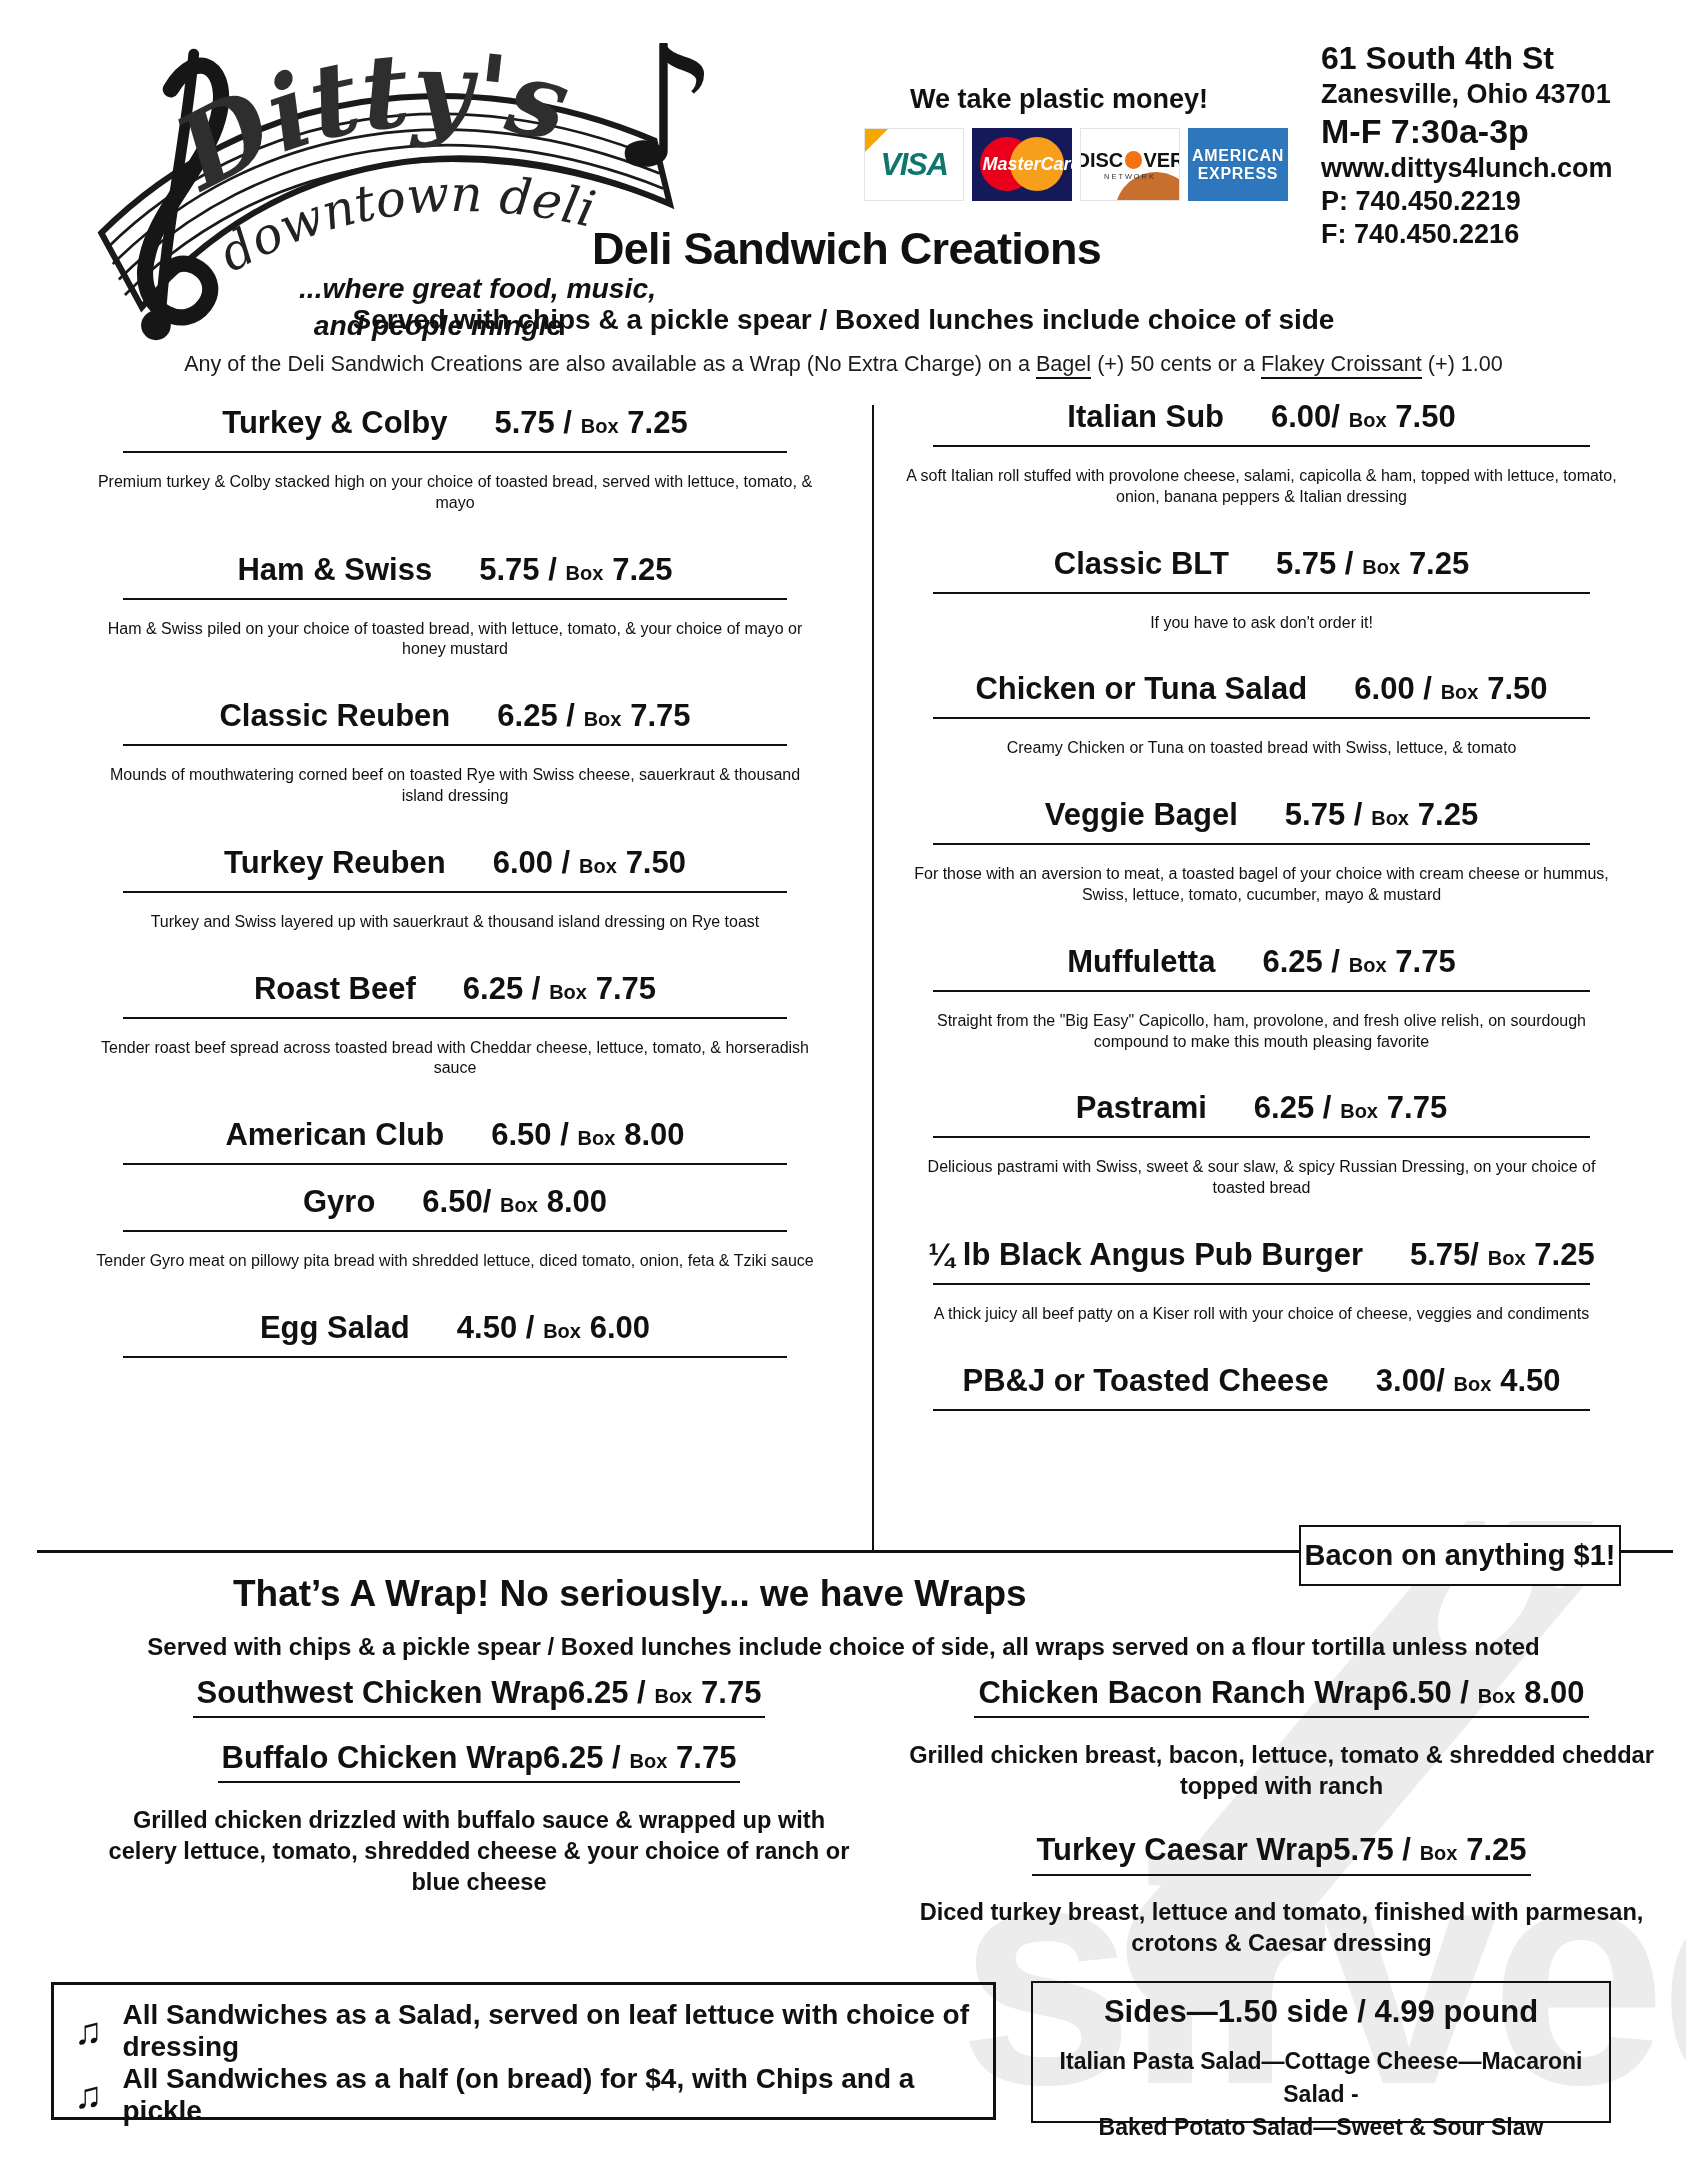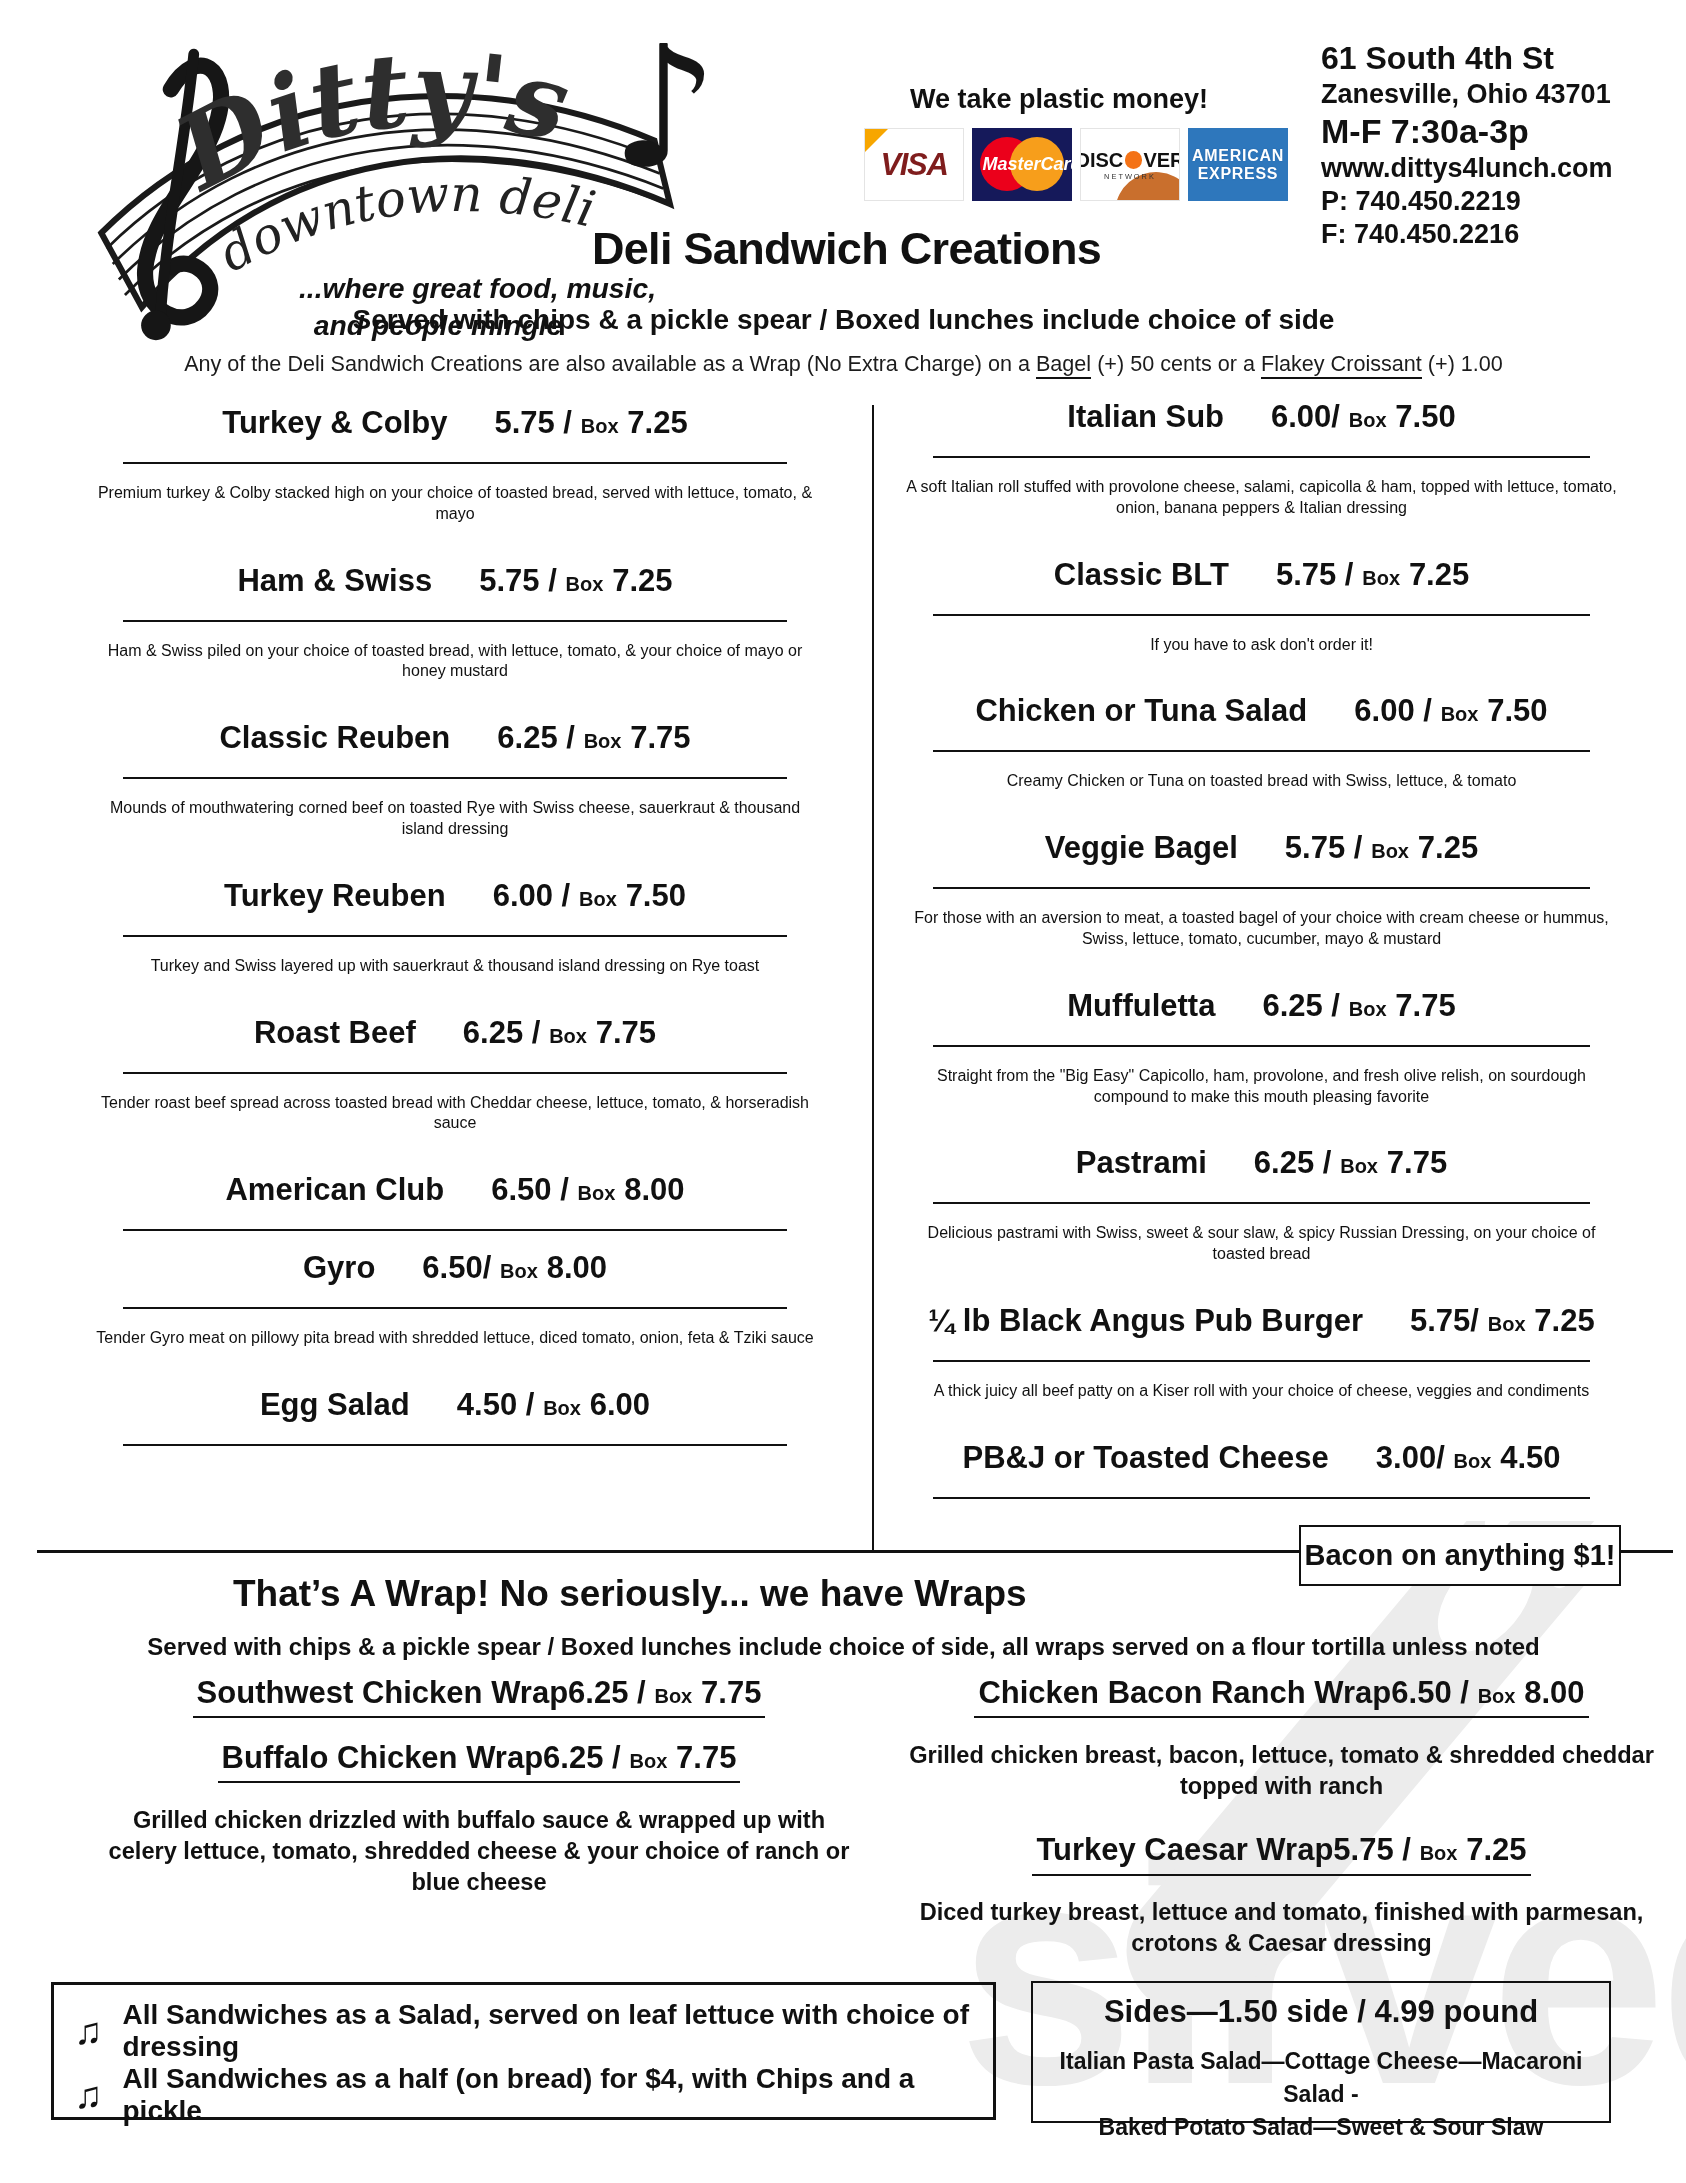--- a/index.html
+++ b/index.html
@@ -12,21 +12,21 @@
   .wm-fork{position:absolute;left:1106px;top:1521px;width:540px;height:526px;z-index:1;}
   
   .logo-svg{position:absolute;left:17px;top:6.7px;width:715px;height:344px;}
   
   .plastic{position:absolute;left:870px;top:84px;width:378px;text-align:center;
            font-size:27px;font-weight:700;}
   .cards{position:absolute;left:864px;top:128px;display:flex;gap:8px;}
   .card{width:100px;height:73px;position:relative;overflow:hidden;box-sizing:border-box;
         display:flex;align-items:center;justify-content:center;}
   .card-visa{background:#fff;border:1.3px solid #e4e4e4;}
-  .visa-word{color:#7f1d1d;font-style:italic;font-weight:700;font-size:31px;letter-spacing:-1.3px;}
+  .visa-word{color:#0f766e;font-style:italic;font-weight:700;font-size:31px;letter-spacing:-1.3px;}
   .visa-flag{position:absolute;left:0;top:0;width:0;height:0;
              border-top:23px solid #f7a600;border-right:23px solid transparent;}
   .card-mc{background:#15195a;}
   .mc-c1,.mc-c2{position:absolute;top:9.4px;width:54px;height:54px;border-radius:50%;}
   .mc-c1{left:8px;background:#eb001b;}
   .mc-c2{right:8px;background:#f79e1b;}
   .mc-word{position:relative;color:#fff;font-style:italic;font-weight:700;font-size:18px;z-index:2;padding-left:20px;}
   .card-disc{background:#fff;border:1.3px solid #e4e4e4;flex-direction:column;}
   .disc-row{display:flex;align-items:center;font-weight:700;font-size:20px;color:#111;z-index:2;}
   .disc-dot{width:17.5px;height:17.5px;border-radius:50%;background:#f47216;margin:0 1.3px;display:inline-block;}
@@ -46,21 +46,21 @@
   .subtitle{position:absolute;left:0;top:304px;width:1687px;text-align:center;font-size:28px;font-weight:700;}
   .avail-note{position:absolute;left:0;top:351px;width:1687px;text-align:center;font-size:21.6px;
               font-weight:400;color:#1c1c1c;}
   .uline{border-bottom:2px solid #111;padding-bottom:1.3px;}
   
   .col-left{position:absolute;left:94px;top:405px;width:722px;}
   .col-right{position:absolute;left:904px;top:399px;width:715px;}
   .divider-v{position:absolute;left:872px;top:405px;width:2px;height:1147px;background:#111;}
   .divider-h{position:absolute;left:37px;top:1550px;width:1636px;height:2.7px;background:#111;}
   .head-row{display:flex;justify-content:center;align-items:baseline;gap:47px;
-            border-bottom:2.7px solid #111;padding-bottom:21px;margin:0 auto 19px;width:92%;
+            border-bottom:2.7px solid #111;padding-bottom:10px;margin:0 auto 19px;width:92%;
             white-space:nowrap;font-size:31px;font-weight:700;}
   .price{display:inline-flex;gap:8.8px;align-items:baseline;font-size:31px;font-weight:700;}
   .box-lbl{font-size:20px;}
   .desc{font-size:16px;line-height:1.3;text-align:center;margin:0 0 38px 0;font-weight:400;}
   
   .bacon-box{position:absolute;left:1299px;top:1525px;width:322px;height:61px;border:2.7px solid #111;
              background:#fff;z-index:3;display:flex;align-items:center;justify-content:center;
              font-size:29px;font-weight:700;box-sizing:border-box;}
   
   .wrap-heading{position:absolute;left:233px;top:1573px;font-size:37px;font-weight:700;}

